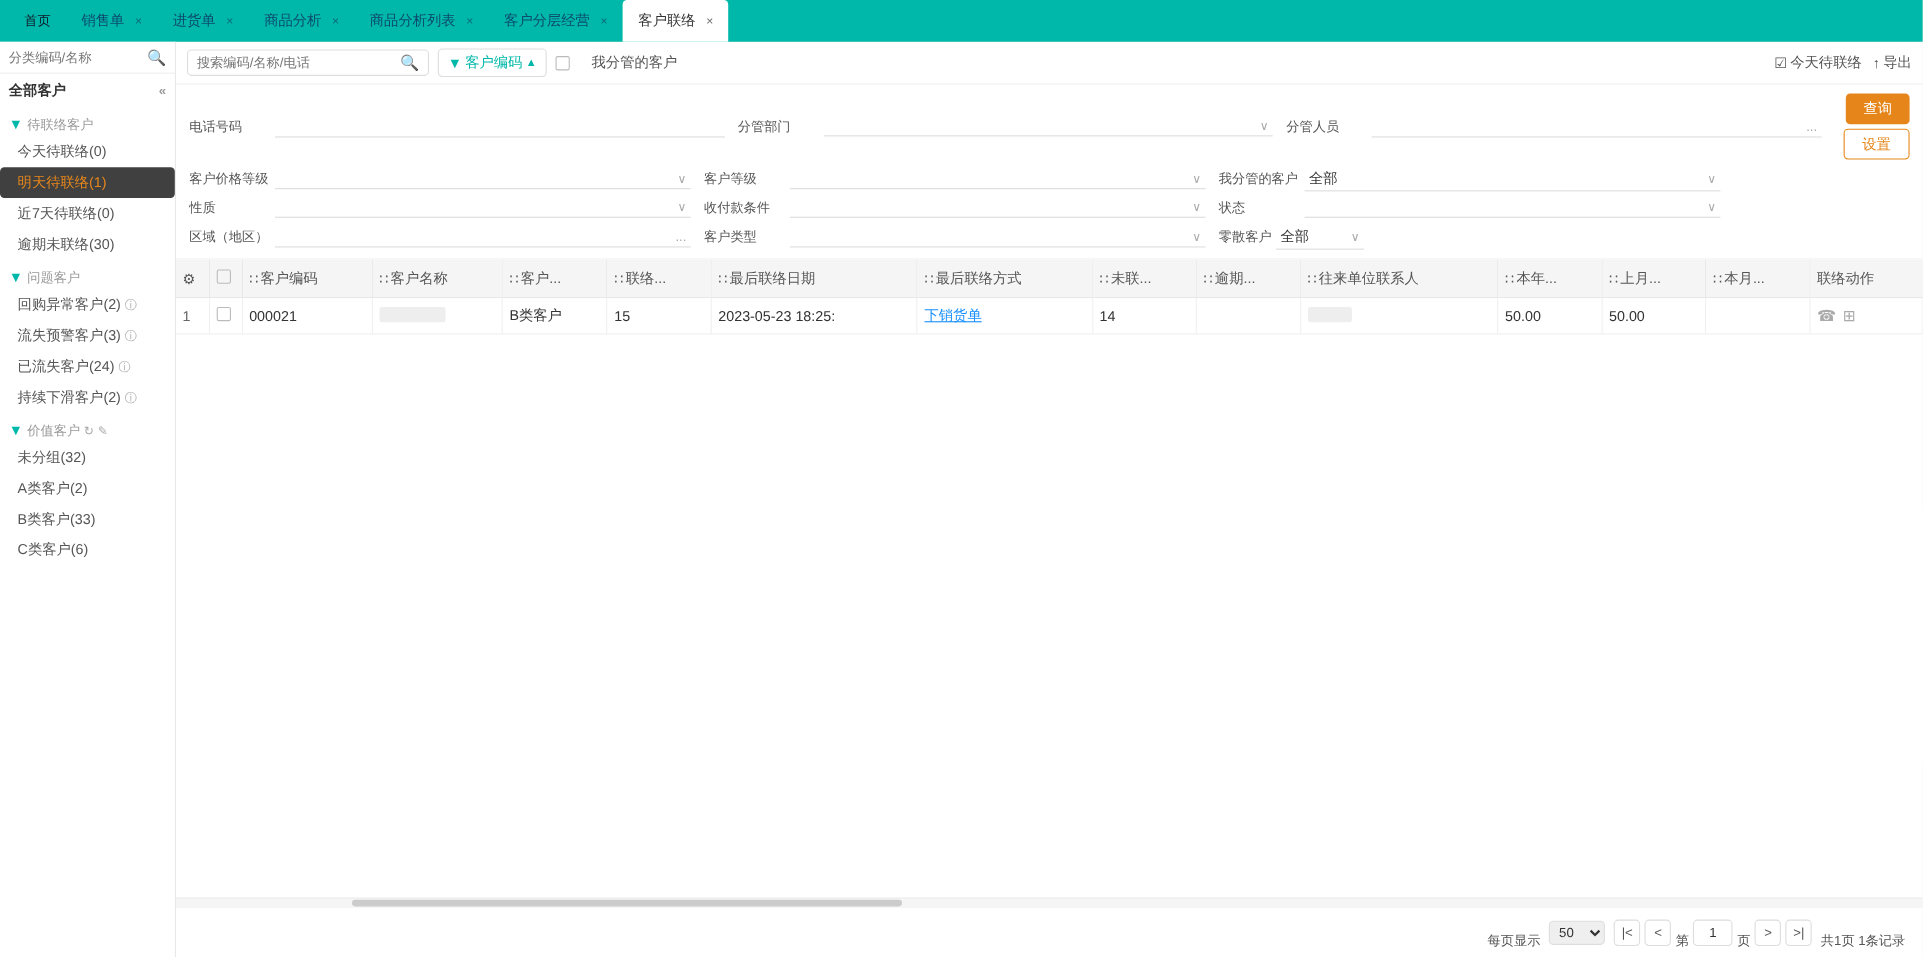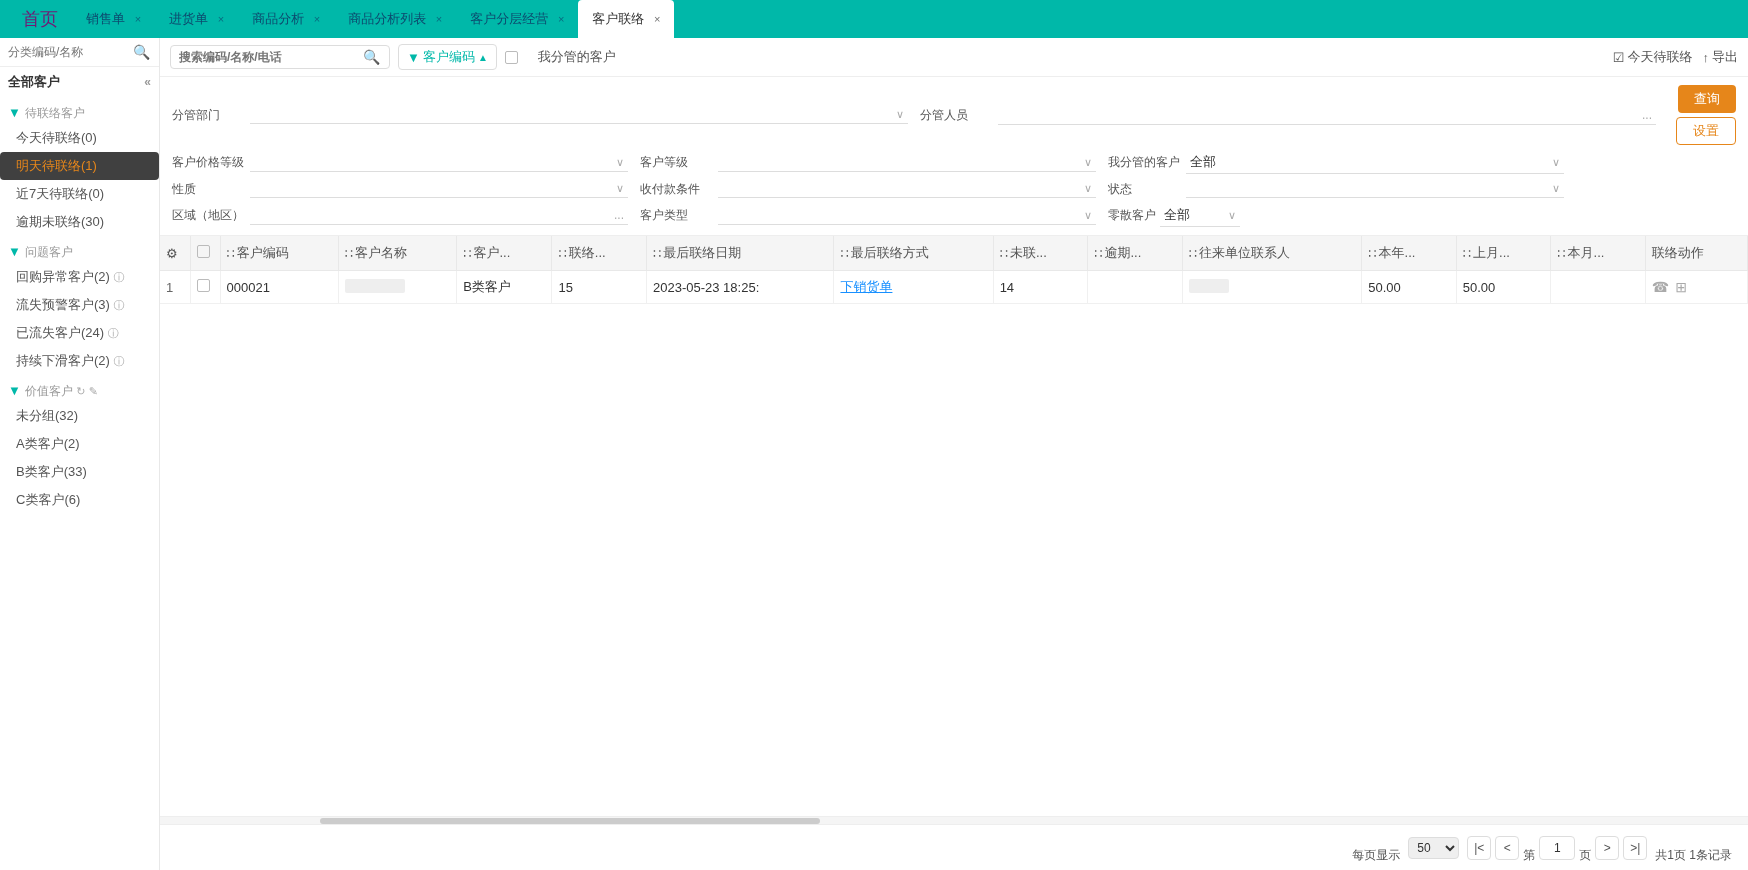--- a/index.html
+++ b/index.html
@@ -8,21 +8,21 @@
     
     .top-nav {
       display: flex; align-items: center; background: #00b8a9; height: 38px; padding: 0 8px;
     }
     .nav-item {
       color: #0c4a6e; padding: 0 14px; height: 38px; line-height: 38px; cursor: pointer;
       white-space: nowrap; font-size: 13px; position: relative;
     }
     .nav-item.active { background: #fff; color: #333; border-radius: 4px 4px 0 0; }
     .nav-item .close-x { margin-left: 6px; font-size: 11px; opacity: 0.7; }
-    .nav-home { color: #701a75; padding: 0 14px; height: 38px; line-height: 38px; font-size: 18px; }
+    .nav-home { color: #0f172a; padding: 0 14px; height: 38px; line-height: 38px; font-size: 12px; }
 
     
     .main-layout { display: flex; height: calc(100vh - 38px); }
 
     
     .sidebar {
       width: 160px; background: #fff; border-right: 1px solid #e8e8e8;
       overflow-y: auto; flex-shrink: 0;
     }
     .sidebar-search {
@@ -219,21 +219,21 @@
     <div class="sidebar-item">未分组(32)</div>
     <div class="sidebar-item">A类客户(2)</div>
     <div class="sidebar-item">B类客户(33)</div>
     <div class="sidebar-item">C类客户(6)</div>
   </div>
 
   <div class="content-area">
 
     <div class="toolbar">
       <div class="search-box">
-        <input type="text" style="color: #701a75; font-weight: bold;" placeholder="搜索编码/名称/电话">
+        <input type="text" style="color: #701a75;" placeholder="搜索编码/名称/电话">
         <span class="search-icon">🔍</span>
       </div>
       <div class="filter-btn">
         <span class="filter-icon">▼</span>
         <span>客户编码</span>
         <span style="font-size:10px;">▲</span>
       </div>
       <div class="my-customers">
         <span class="checkbox-sm"></span>
         <span>我分管的客户</span>
@@ -246,20 +246,24 @@
         <div class="export-btn">
           <span>↑</span>
           <span>导出</span>
         </div>
       </div>
     </div>
 
     <div class="filter-panel">
 
       <div class="filter-row">
+        <div class="filter-field">
+          <span class="filter-label">电话号码</span>
+          <input class="filter-input" type="text" style="">
+        </div>
         <div class="filter-field">
           <span class="filter-label">分管部门</span>
           <div class="filter-select">
             <span></span>
             <span class="chevron-down">∨</span>
           </div>
         </div>
         <div class="filter-field">
           <span class="filter-label">分管人员</span>
           <div class="filter-select">

